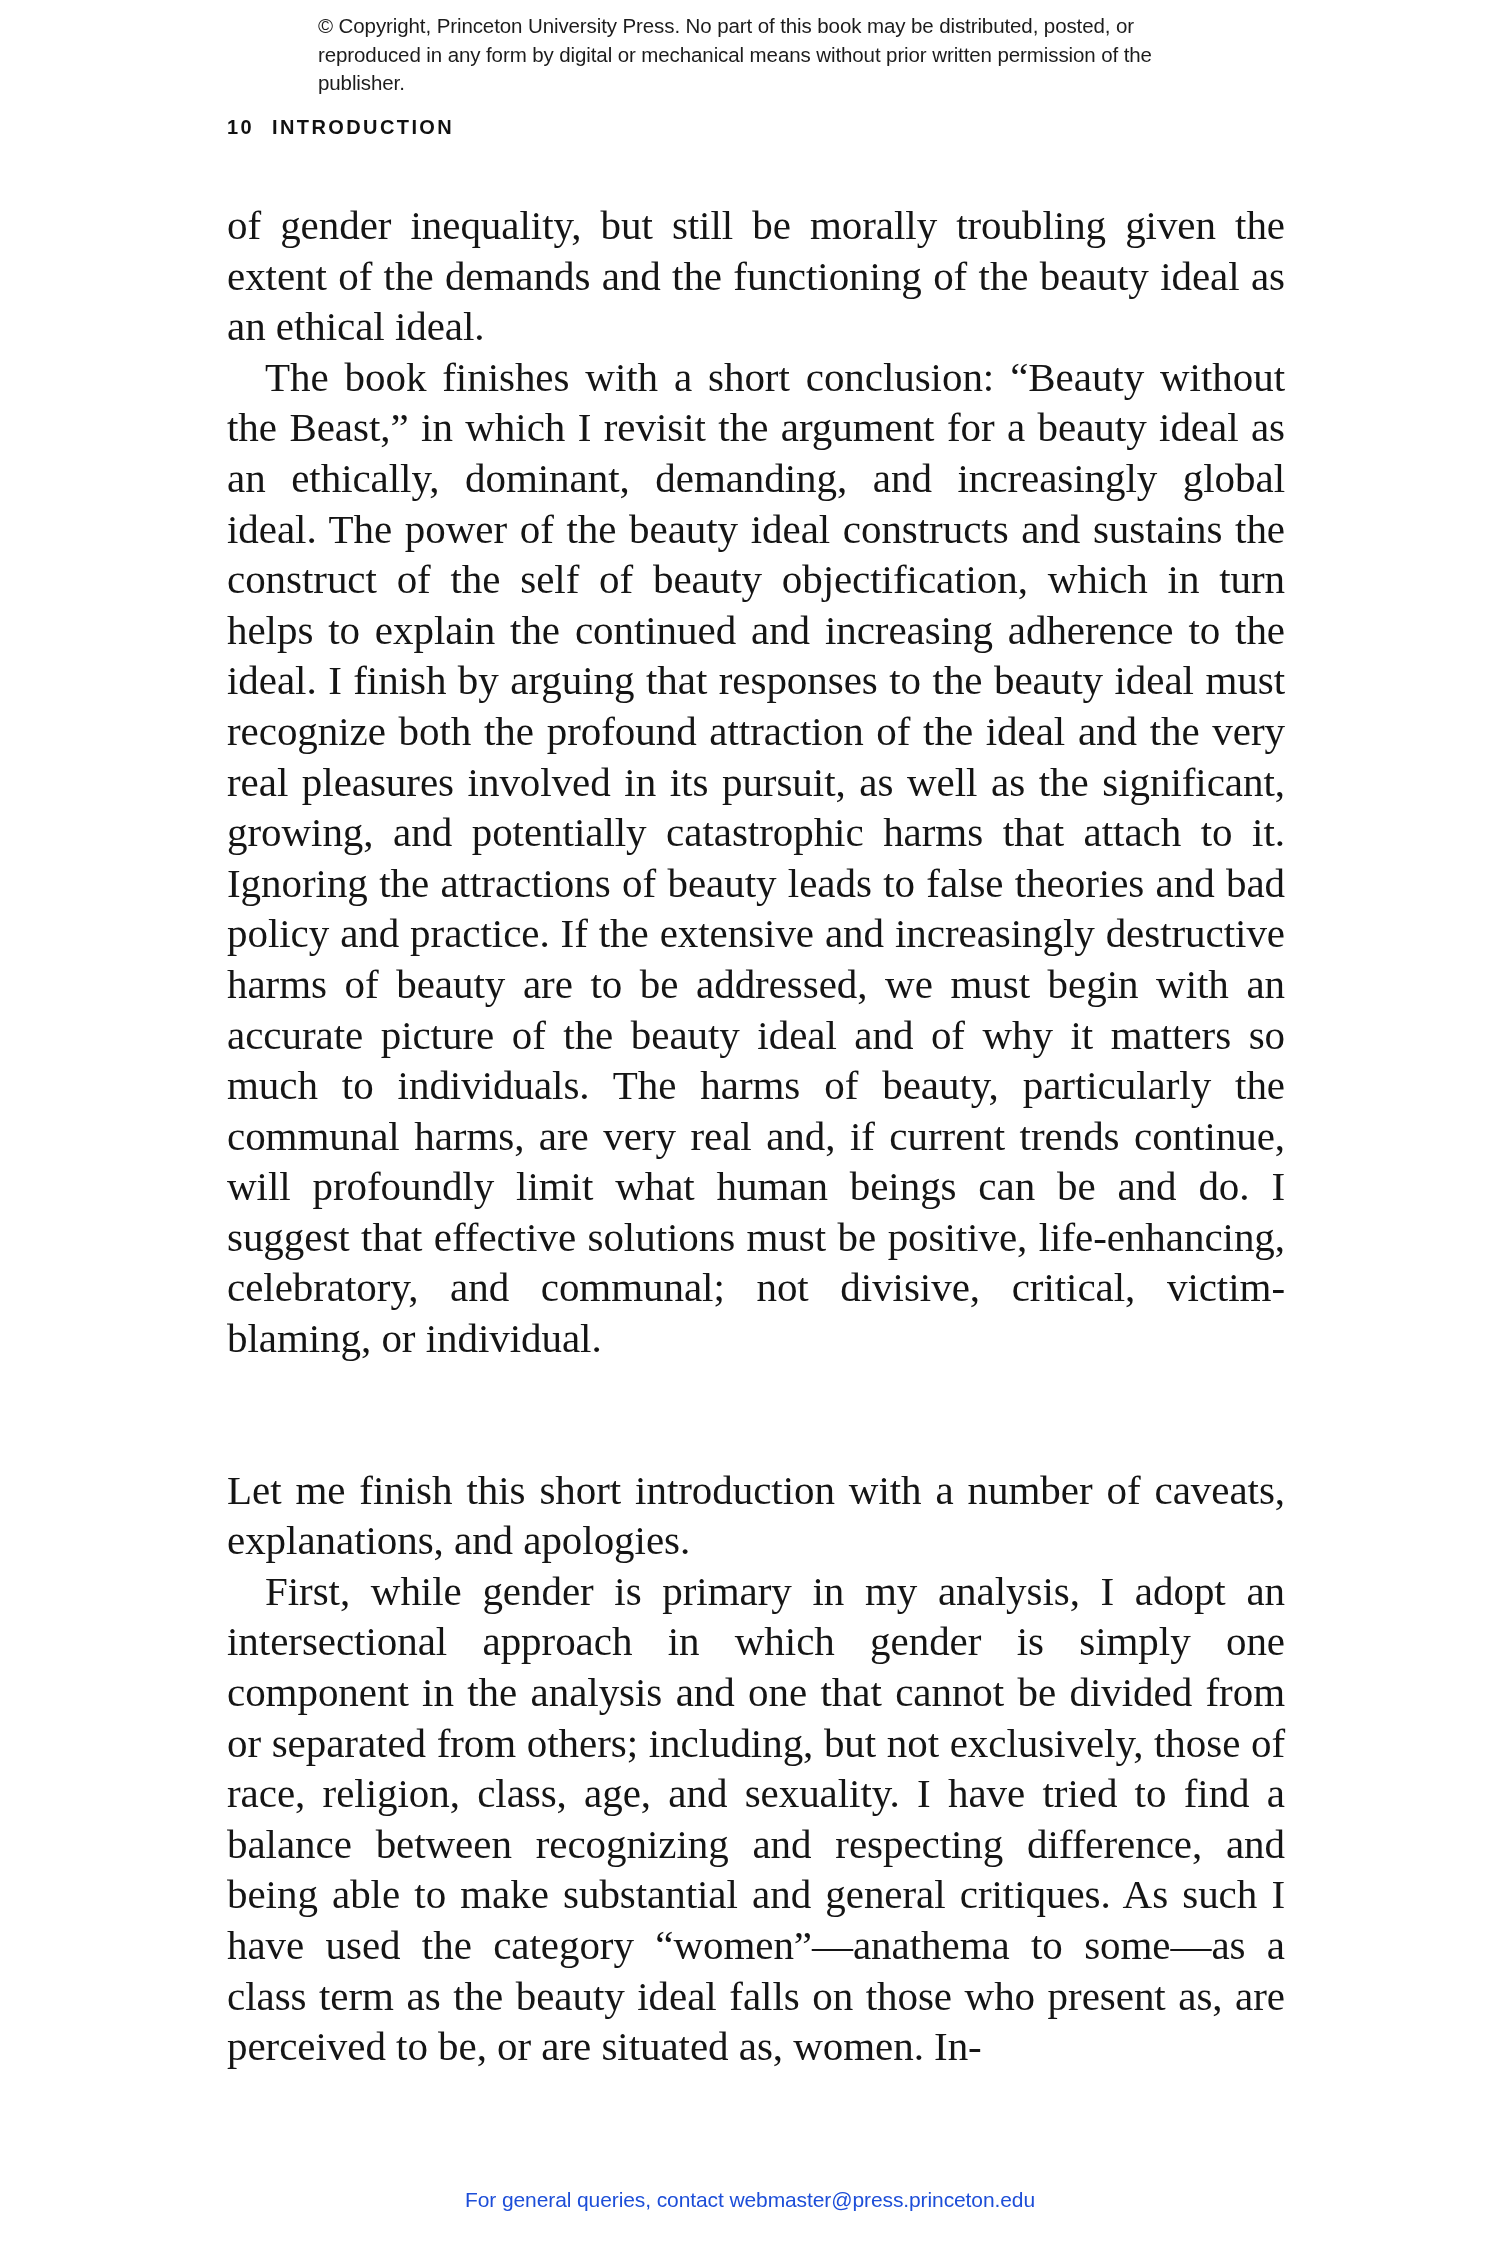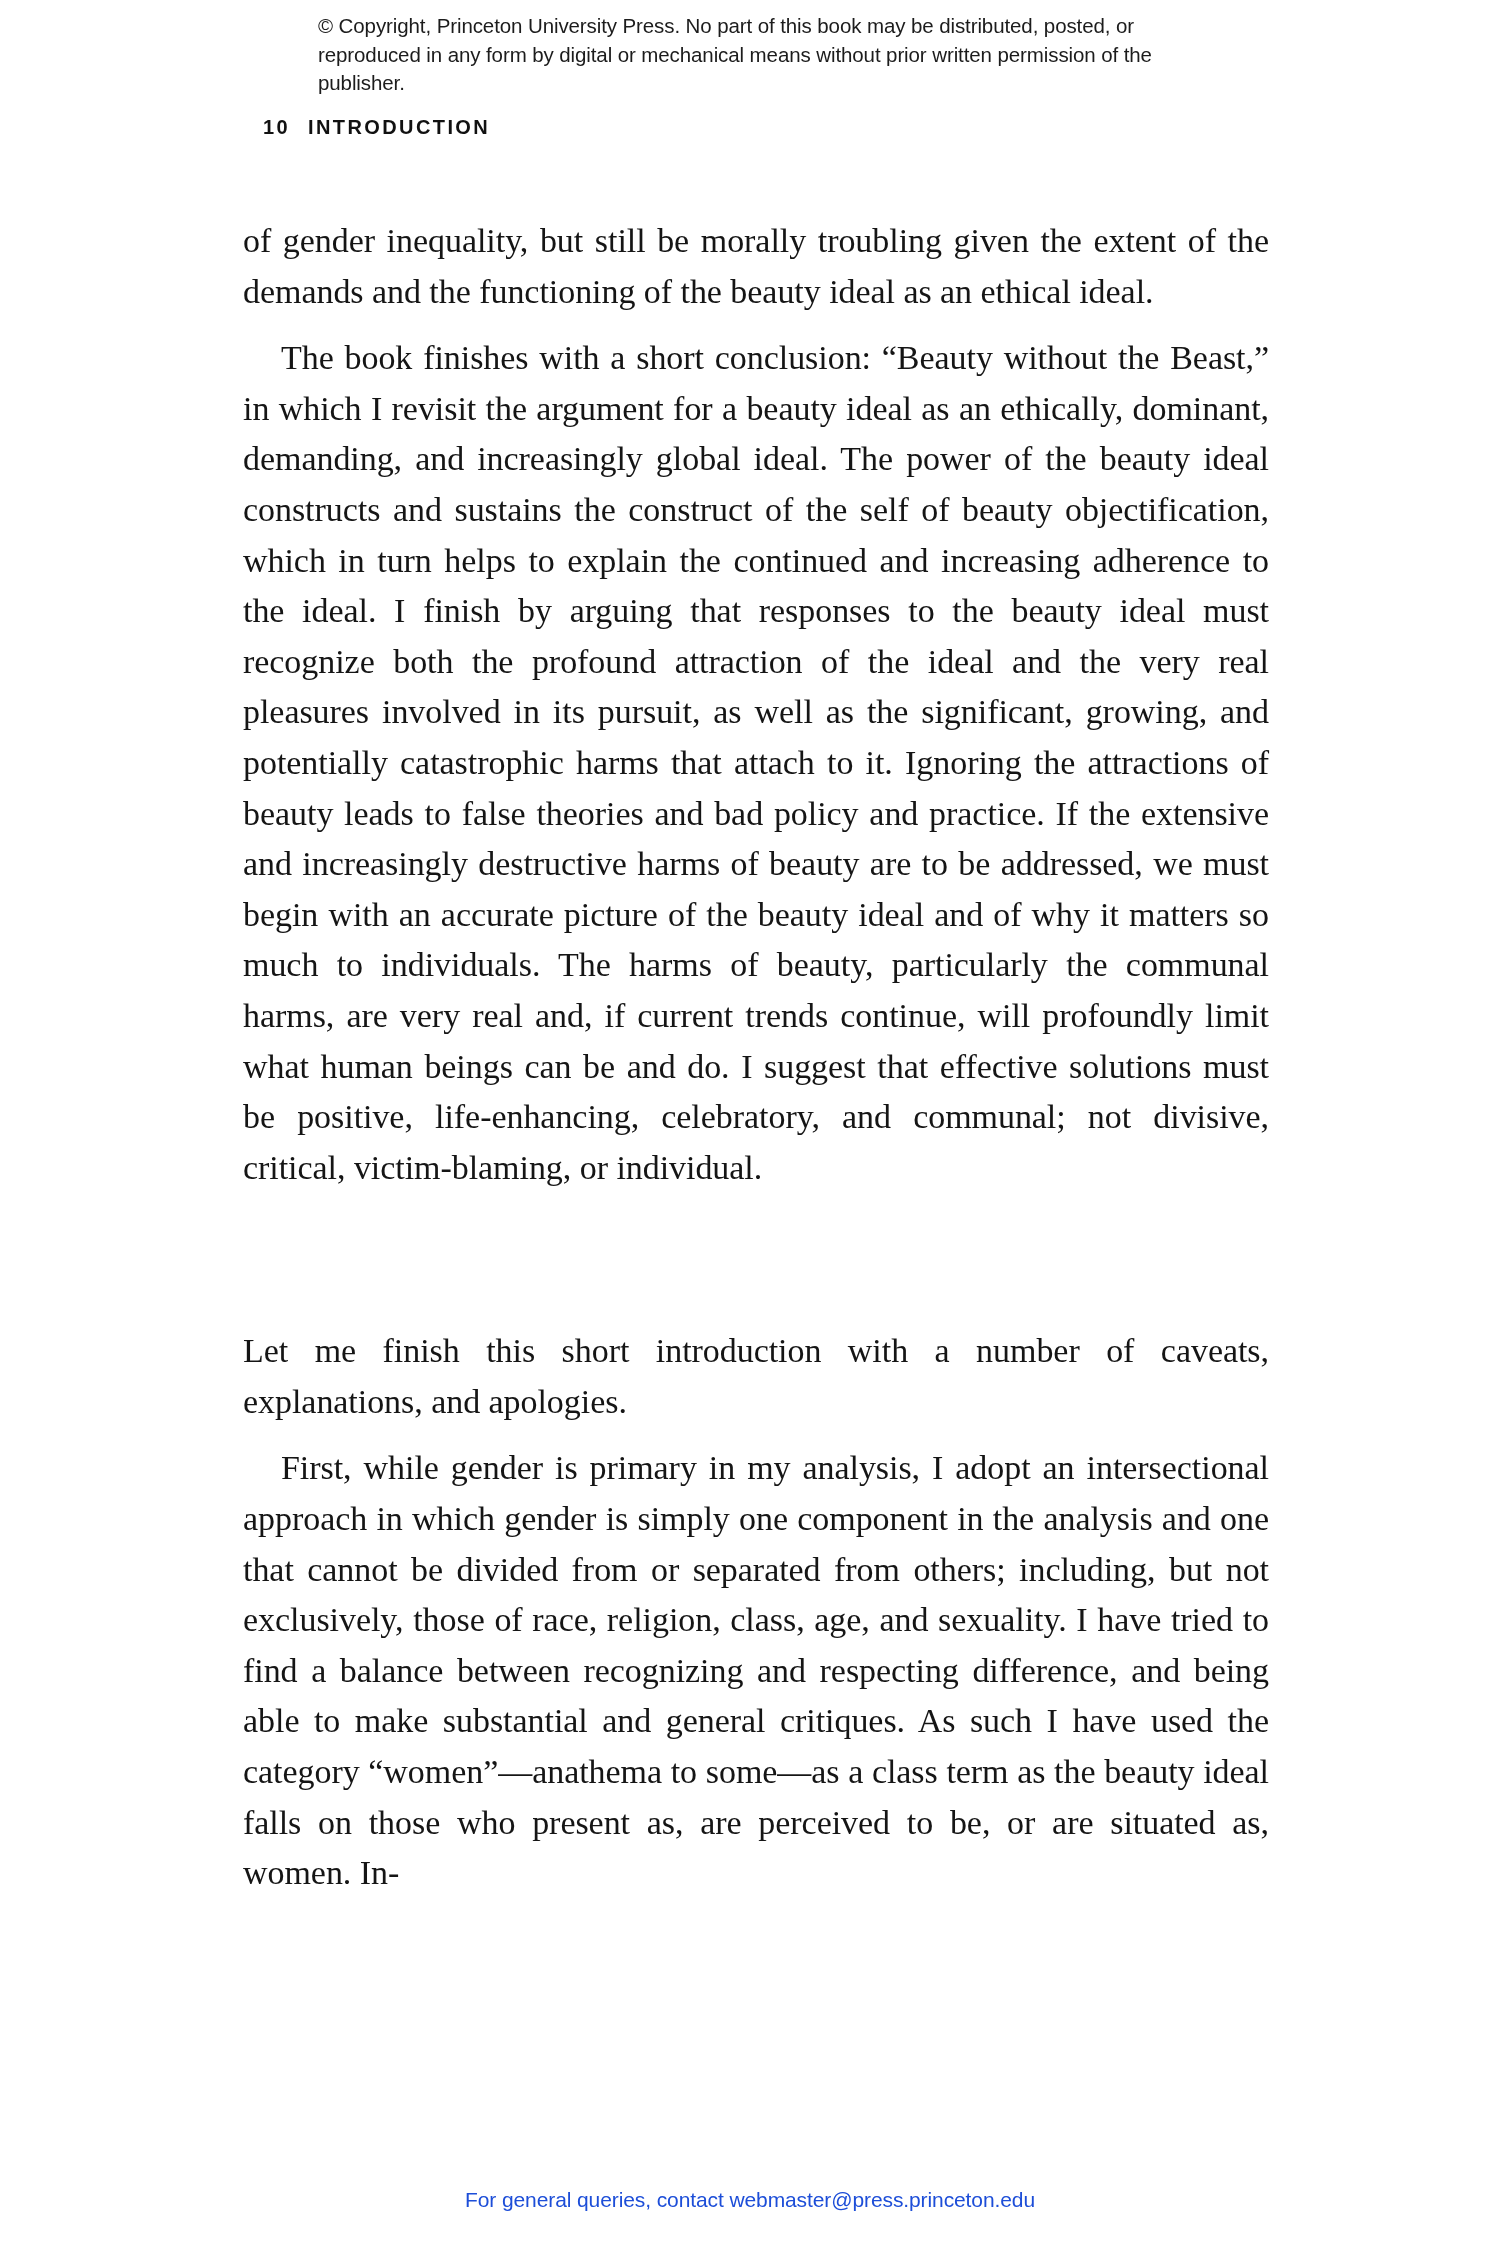--- a/index.html
+++ b/index.html
@@ -44,34 +44,33 @@
     font-family: "Liberation Sans", "DejaVu Sans", sans-serif;
     font-weight: bold;
     font-size: 20px;
     letter-spacing: 2.4px;
     color: #111111;
     display: flex;
     align-items: baseline;
   }
   .running-head .folio {
     margin-right: 18px;
-    margin-left: 36px;
   }
 
   
   .textblock {
     position: absolute;
     left: 227px;
     top: 200px;
     width: 1058px;
   }
 
   p.body {
-    margin: 16px;
-    font-size: 34px;
+    margin: 0;
+    font-size: 41px;
     line-height: 50.6px;
     text-align: justify;
     text-justify: inter-word;
     hyphens: manual;
     -webkit-hyphens: manual;
     letter-spacing: -0.05px;
   }
   p.body.indent {
     text-indent: 38px;
   }

